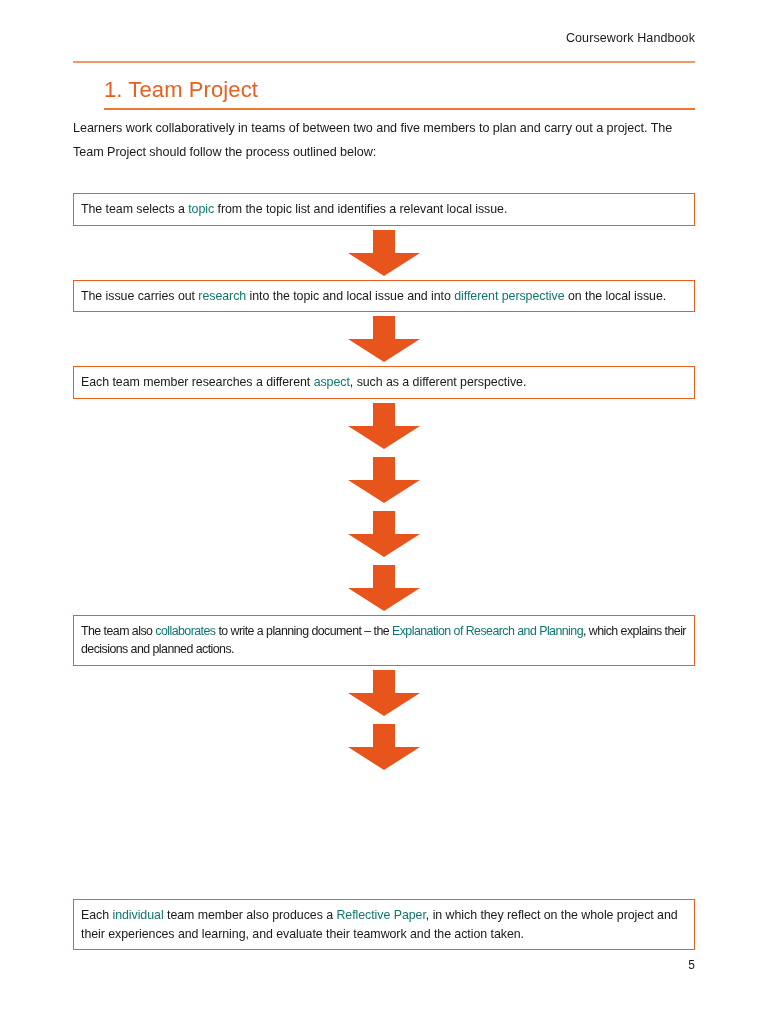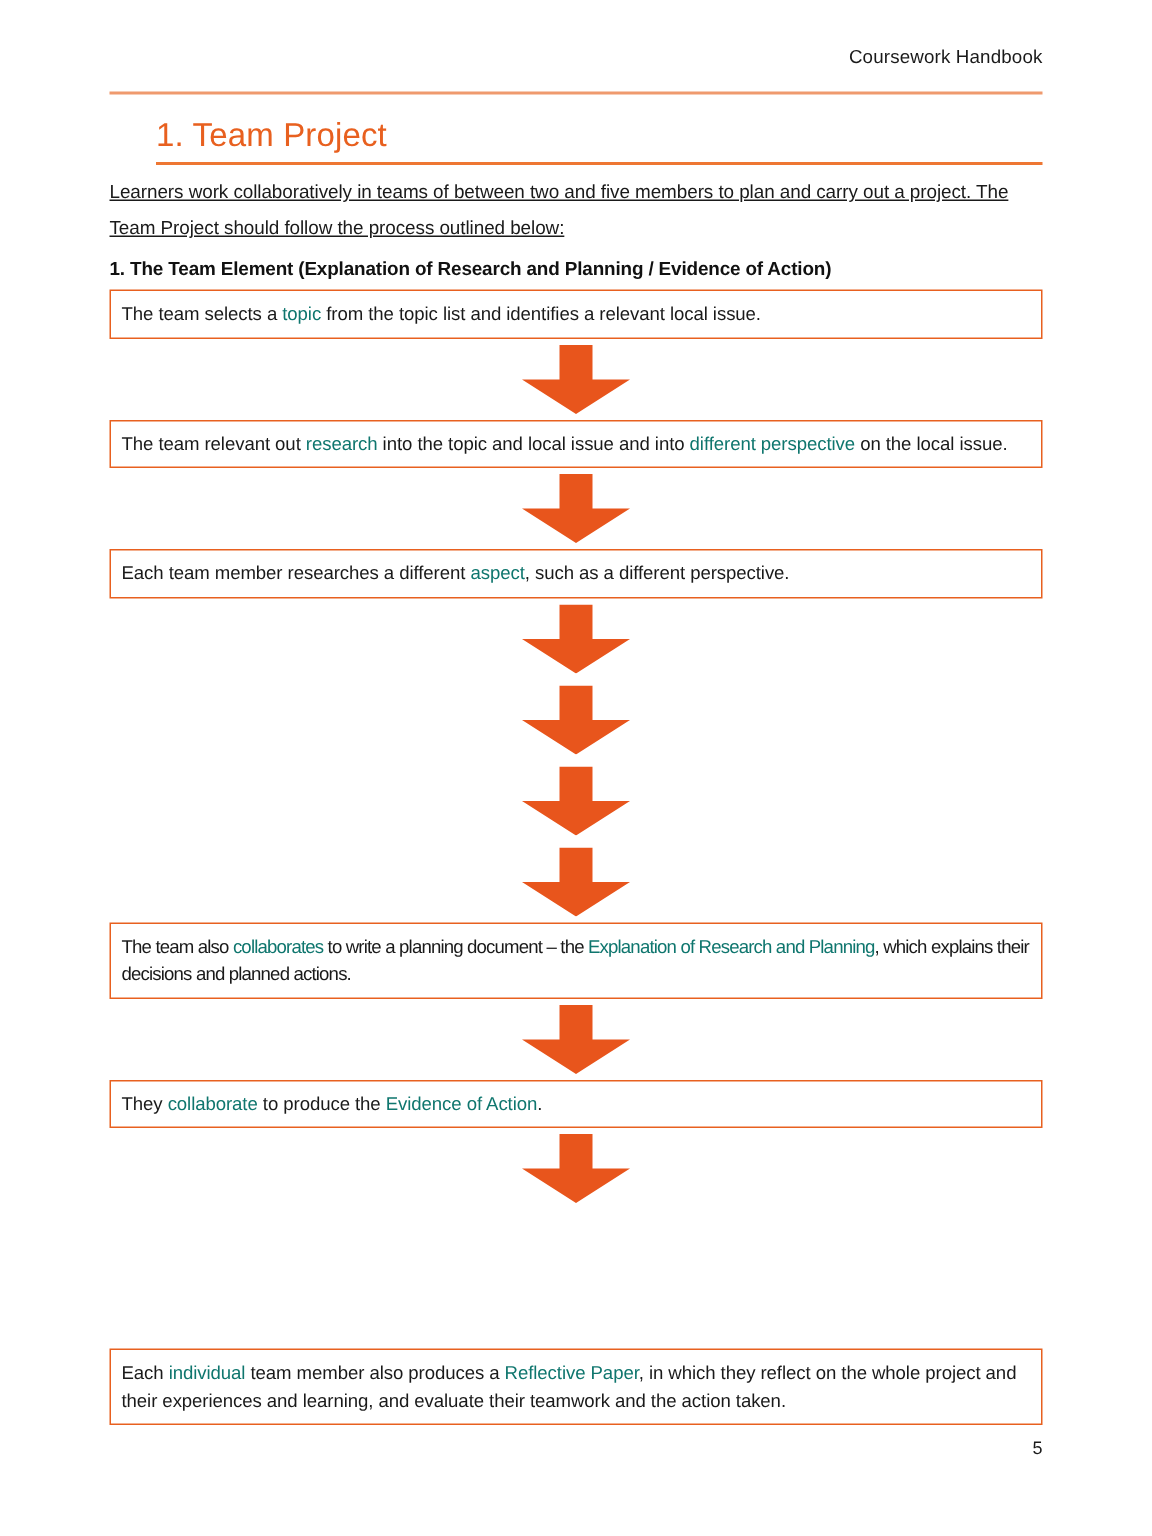--- a/index.html
+++ b/index.html
@@ -74,21 +74,20 @@
   
   .intro {
     position: absolute;
     left: 73px;
     right: 73px;
     top: 116px;
     font-size: 12.6px;
     line-height: 24px;
     color: #1a1a1a;
     letter-spacing: -0.05px;
-    text-decoration: underline;
   }
 
   
   .section-heading {
     font-size: 12.6px;
     font-weight: bold;
     color: #111111;
     letter-spacing: -0.1px;
     line-height: 18px;
   }
@@ -167,32 +166,31 @@
     <div class="header-rule"></div>
   </div>
 
   <div class="title-block">
     <h1 class="page-title">1. Team Project</h1>
     <div class="title-rule"></div>
   </div>
 
   <div class="intro">Learners work collaboratively in teams of between two and five members to plan and carry out a project. The Team Project should follow the process outlined below:</div>
 
-  <div class="section-heading heading-team">1. The Team Element (Explanation of Research and Planning / Evidence of Action)</div>
 
   <div class="flow" id="flow-root">
       <div class="flow-box"><span>The team selects a </span><span class="hl">topic</span><span> from the topic list and identifies a relevant local issue.</span></div>
       <div class="arrow-wrap" style="height: 54px;">
         <span class="arrow">
           <svg width="72" height="46" viewBox="0 0 72 46" xmlns="http://www.w3.org/2000/svg">
             <polygon fill="#e8551c" points="25,0 47,0 47,23 72,23 36,46 0,23 25,23"></polygon>
           </svg>
         </span>
       </div>
-      <div class="flow-box"><span>The team relevant out </span><span class="hl">research</span><span> into the topic and local issue and into </span><span class="hl">different perspective</span><span> on the local issue.</span></div>
+      <div class="flow-box"><span>The issue carries out </span><span class="hl">research</span><span> into the topic and local issue and into </span><span class="hl">different perspective</span><span> on the local issue.</span></div>
       <div class="arrow-wrap" style="height: 54px;">
         <span class="arrow">
           <svg width="72" height="46" viewBox="0 0 72 46" xmlns="http://www.w3.org/2000/svg">
             <polygon fill="#e8551c" points="25,0 47,0 47,23 72,23 36,46 0,23 25,23"></polygon>
           </svg>
         </span>
       </div>
       <div class="flow-box"><span>Each team member researches a different </span><span class="hl">aspect</span><span>, such as a different perspective.</span></div>
       <div class="arrow-wrap" style="height: 54px;">
         <span class="arrow">
@@ -223,21 +221,20 @@
         </span>
       </div>
       <div class="flow-box tight"><span>The team also </span><span class="hl">collaborates</span><span> to write a planning document – the </span><span class="hl">Explanation of Research and Planning</span><span>, which explains their decisions and planned actions.</span></div>
       <div class="arrow-wrap" style="height: 54px;">
         <span class="arrow">
           <svg width="72" height="46" viewBox="0 0 72 46" xmlns="http://www.w3.org/2000/svg">
             <polygon fill="#e8551c" points="25,0 47,0 47,23 72,23 36,46 0,23 25,23"></polygon>
           </svg>
         </span>
       </div>
-      <div class="flow-box"><span>They </span><span class="hl">collaborate</span><span> to produce the </span><span class="hl">Evidence of Action</span><span>.</span></div>
       <div class="arrow-wrap" style="height: 54px;">
         <span class="arrow">
           <svg width="72" height="46" viewBox="0 0 72 46" xmlns="http://www.w3.org/2000/svg">
             <polygon fill="#e8551c" points="25,0 47,0 47,23 72,23 36,46 0,23 25,23"></polygon>
           </svg>
         </span>
       </div>
     </div>
 
 

